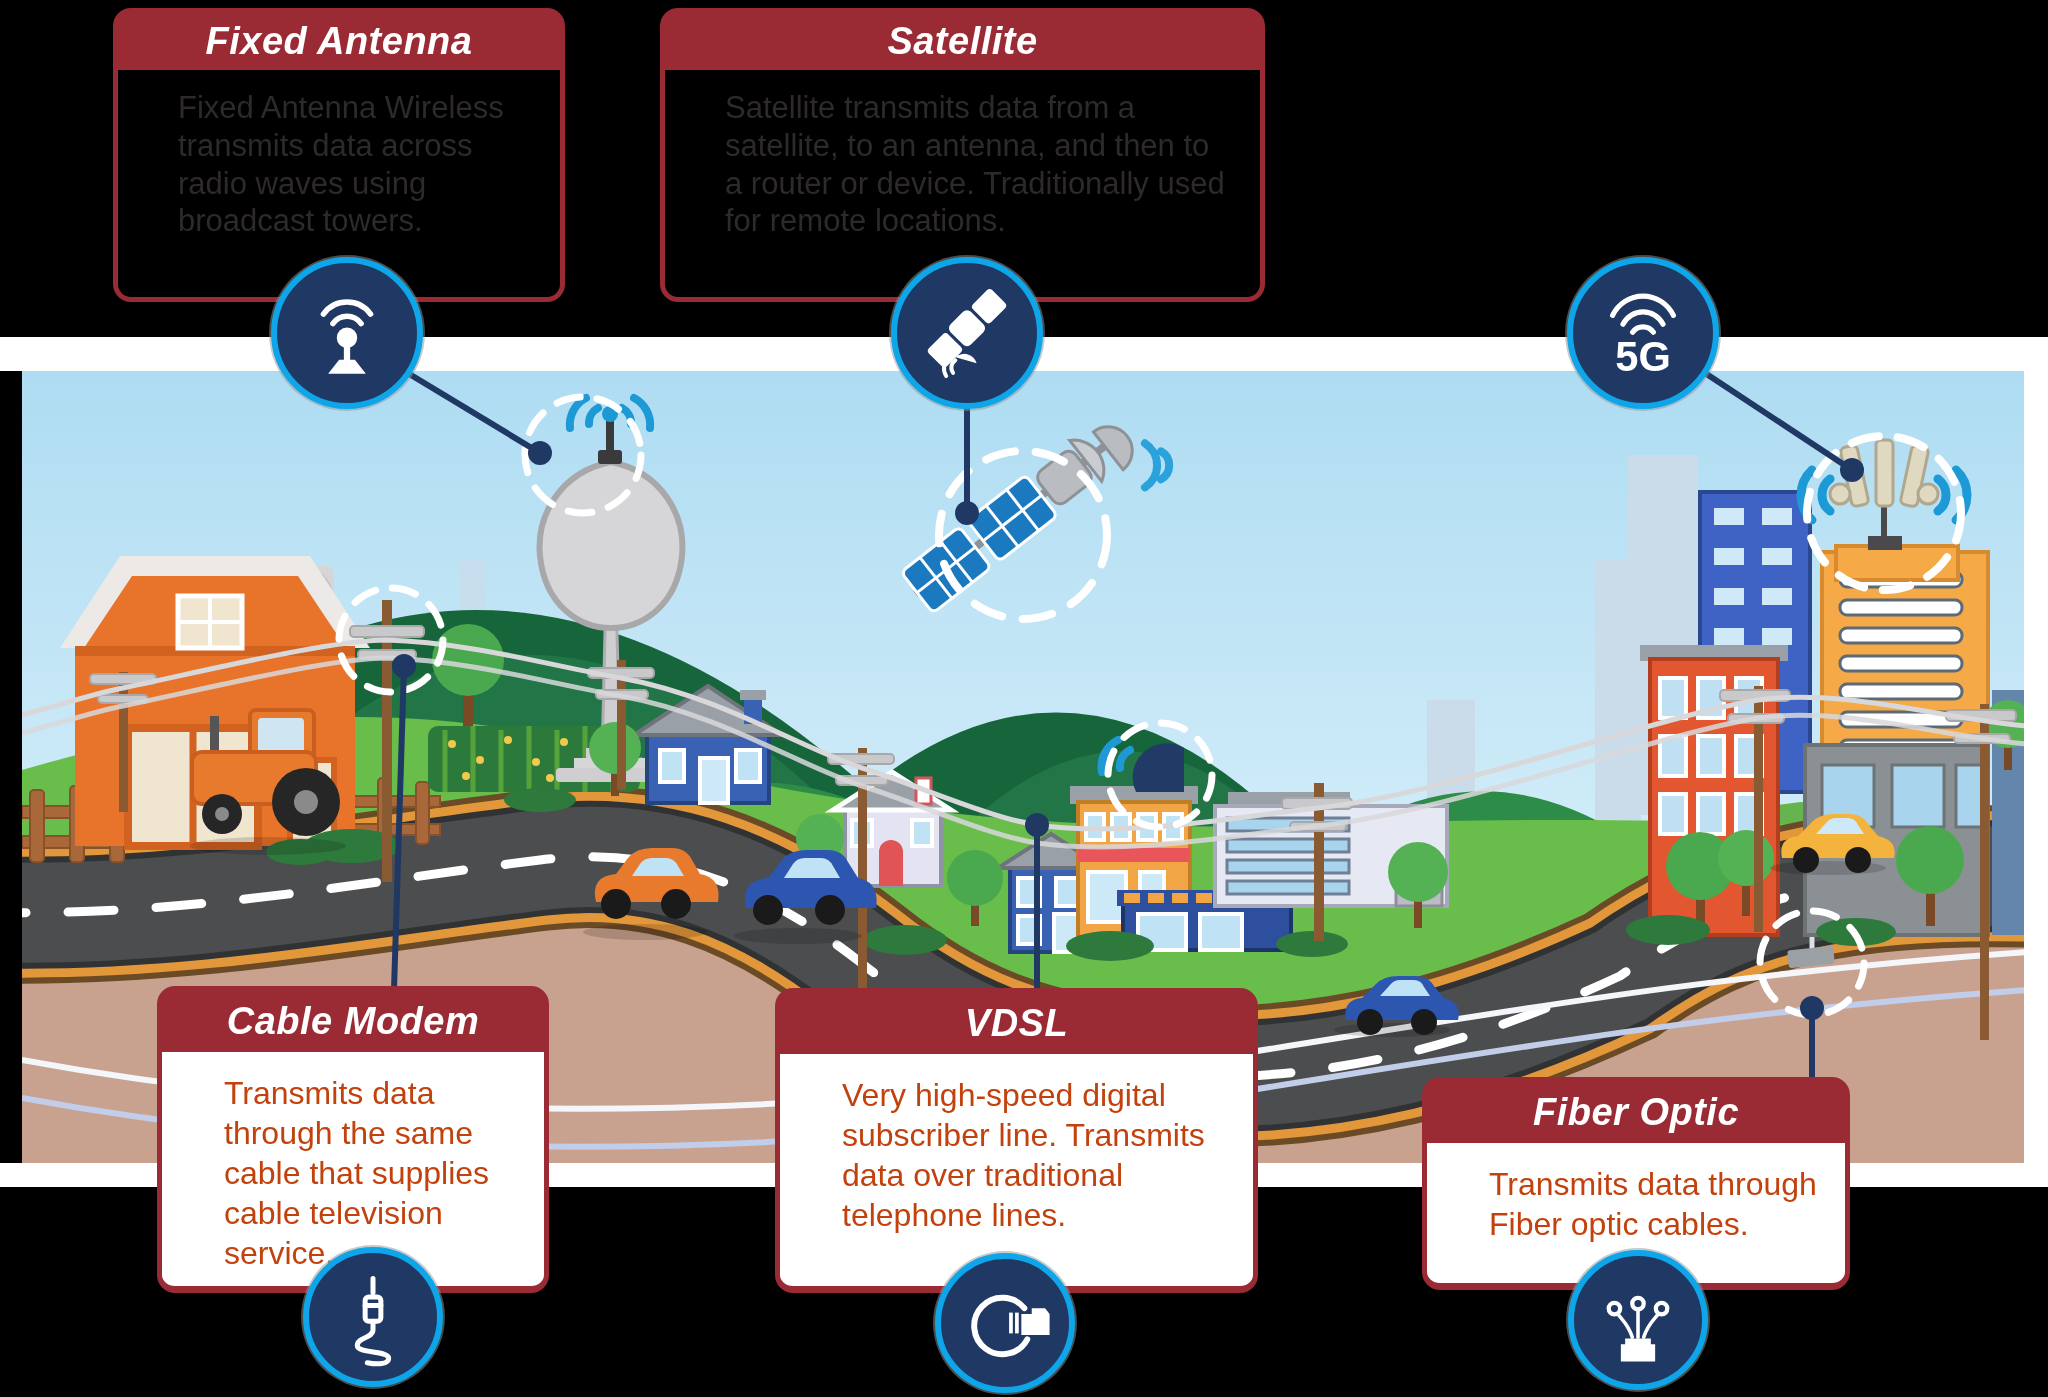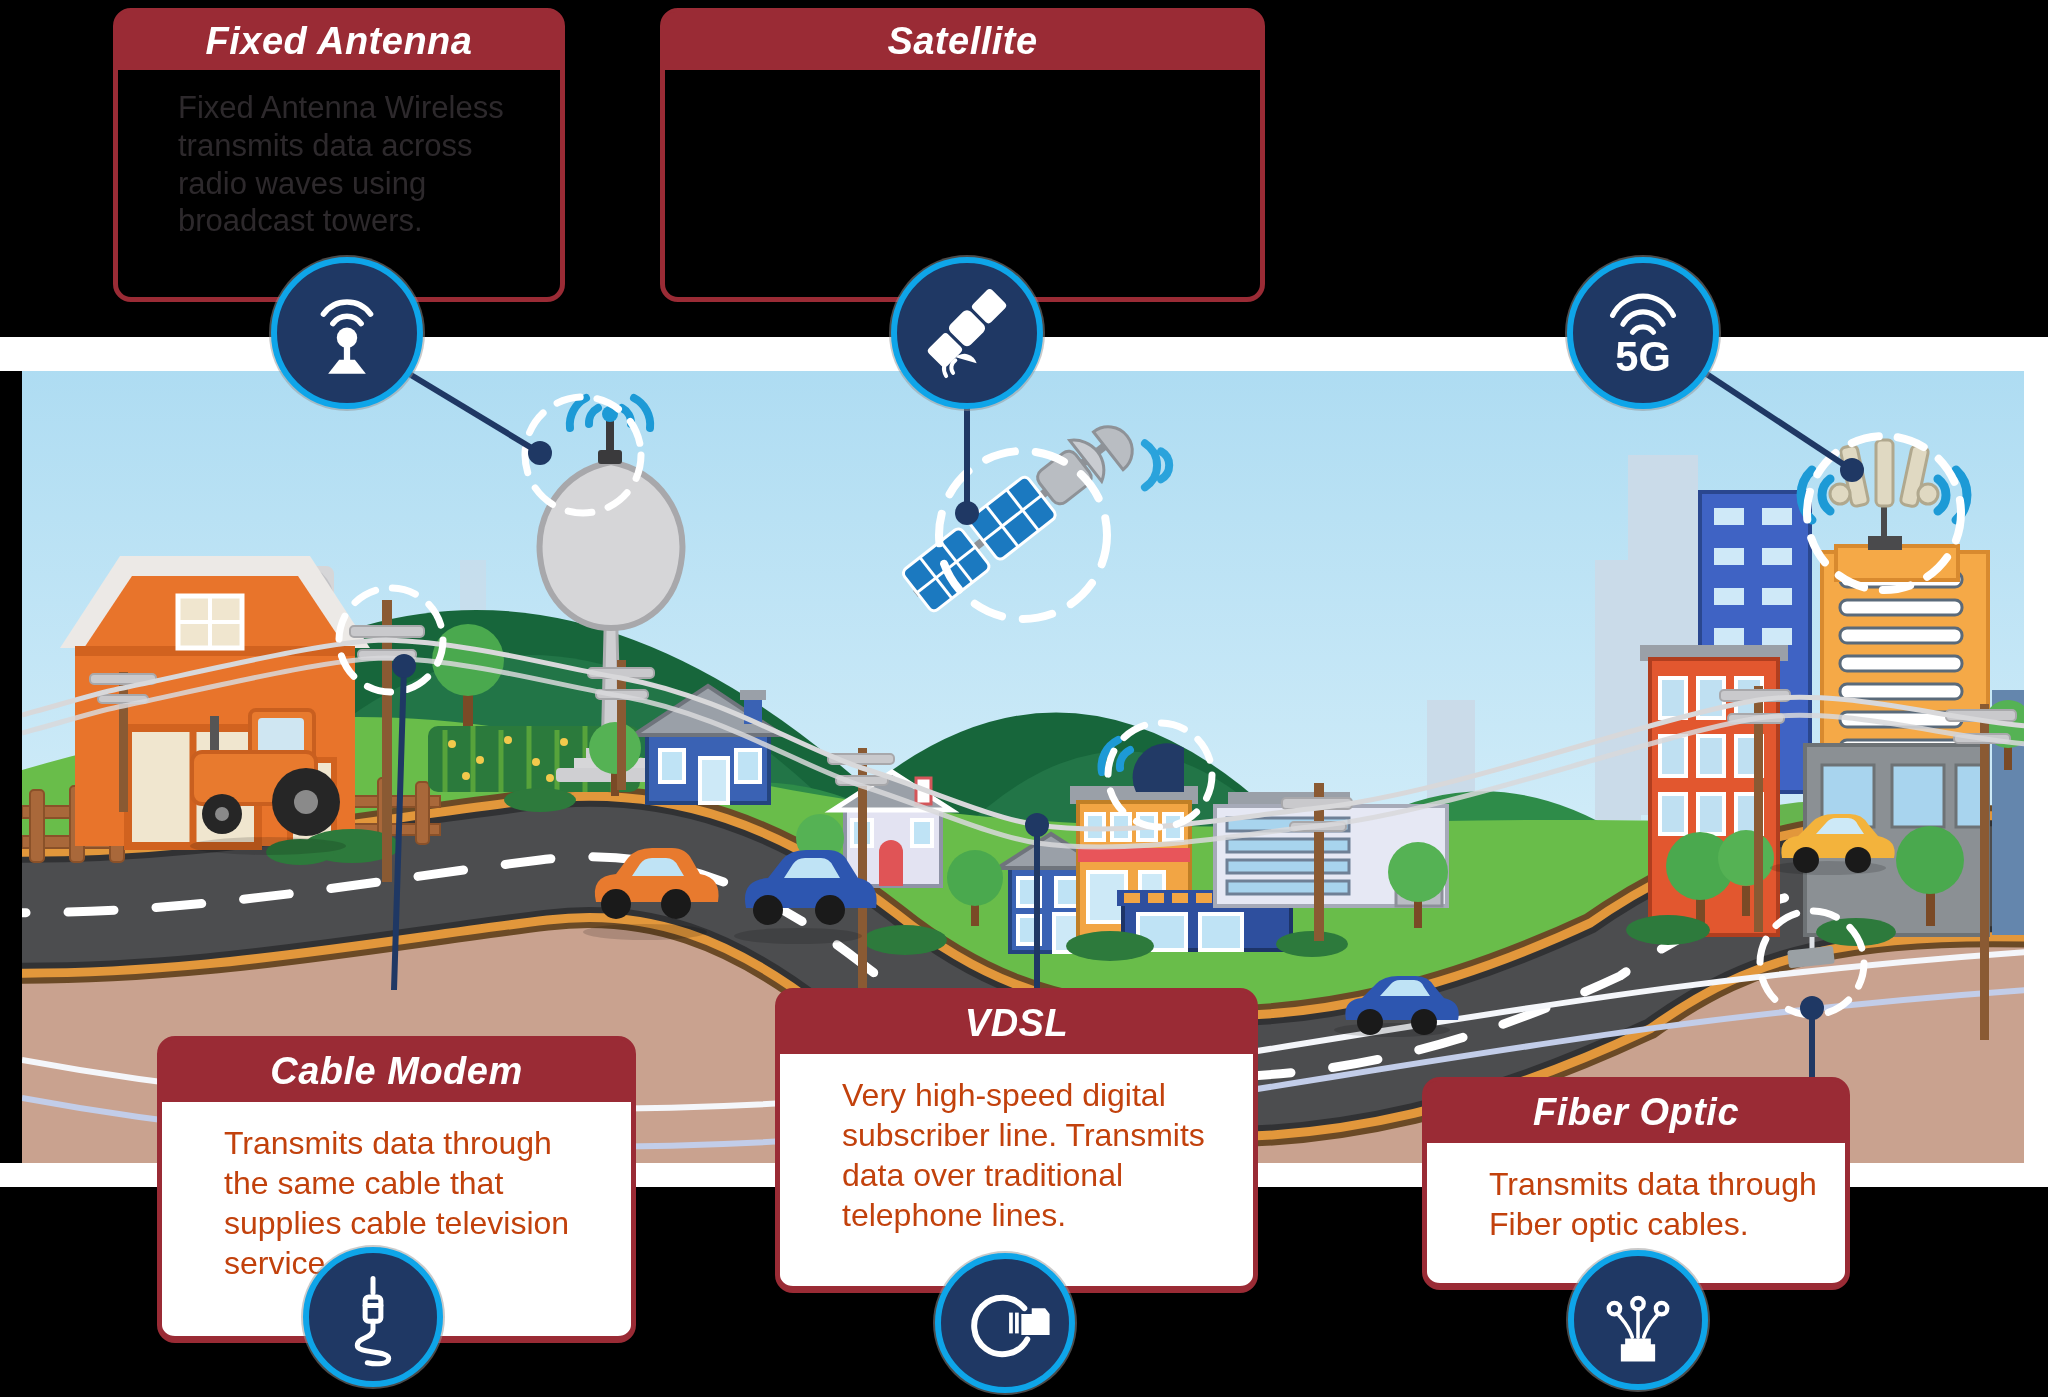--- a/index.html
+++ b/index.html
@@ -480,24 +480,25 @@
   </g>
 </svg>
 
 <div class="callout dark" style="left:113px;top:8px;width:452px;height:294px">
   <div class="hdr">Fixed Antenna</div>
   <div class="bd">Fixed Antenna Wireless transmits data across radio waves using broadcast towers.</div>
 </div>
 
 <div class="callout dark" style="left:660px;top:8px;width:605px;height:294px">
   <div class="hdr">Satellite</div>
-</div>
-
-
-<div class="callout light" style="left:157px;top:1036px;width:479px;height:307px">
+  <div class="bd">Satellite transmits data from a satellite, to an antenna, and then to a router or device. Traditionally used for remote locations.</div>
+</div>
+
+
+<div class="callout light" style="left:157px;top:986px;width:392px;height:307px">
   <div class="hdr">Cable Modem</div>
   <div class="bd">Transmits data through the same cable that supplies cable television service.</div>
 </div>
 
 <div class="callout light" style="left:775px;top:988px;width:483px;height:305px">
   <div class="hdr">VDSL</div>
   <div class="bd">Very high-speed digital subscriber line. Transmits data over traditional telephone lines.</div>
 </div>
 
 <div class="callout light" style="left:1422px;top:1077px;width:428px;height:213px">

